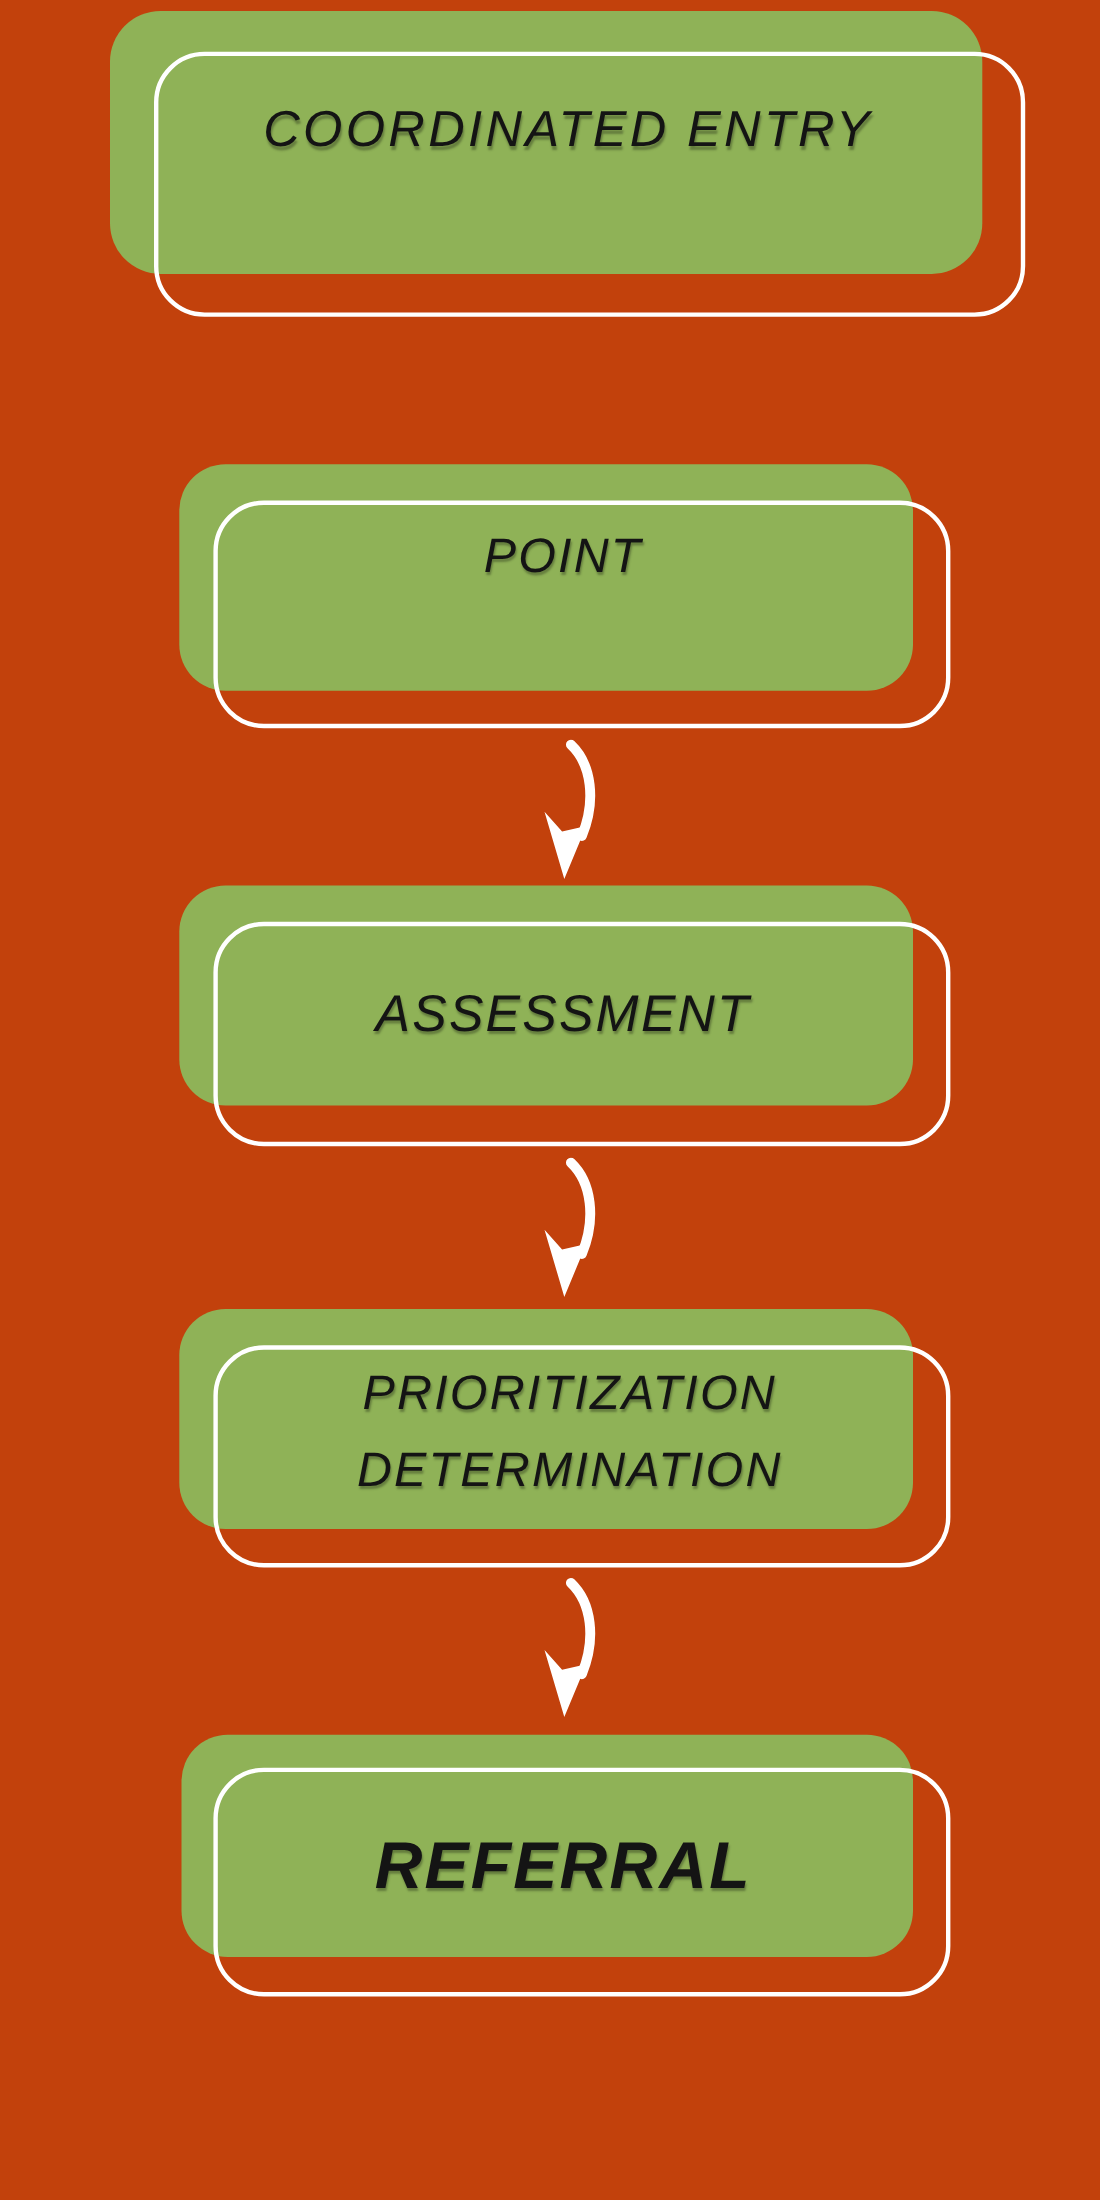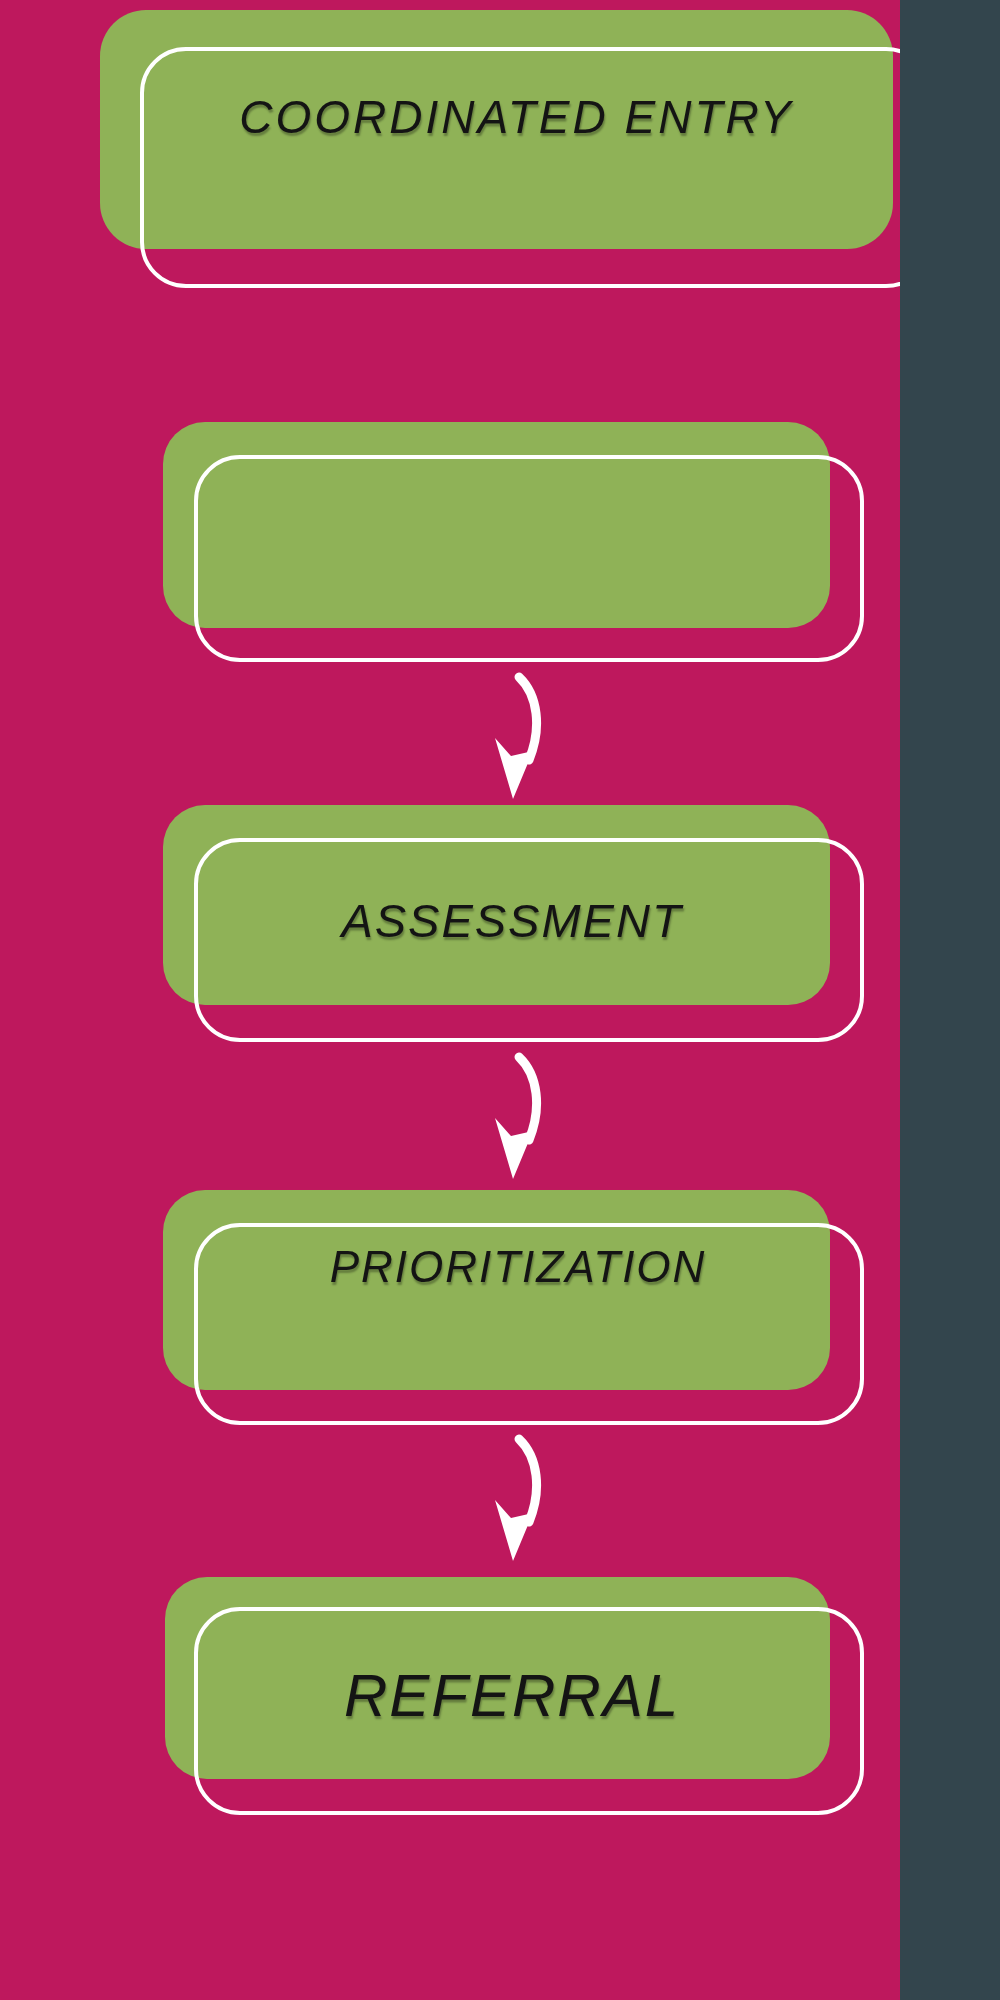--- a/index.html
+++ b/index.html
@@ -2,23 +2,23 @@
 <html><head>
 <meta charset="utf-8">
 <style>
   html, body { margin: 0; padding: 0; }
   body {
     font-family: "Liberation Sans", sans-serif;
     background: #33454d;
   }
   .canvas {
     position: relative;
-    width: 900px;
+    width: 1000px;
     height: 2000px;
-    background: #be185d;
+    background: #c2410c;
     overflow: hidden;
   }
   .fill, .outline, .label, .arrow { position: absolute; box-sizing: border-box; }
   .fill {
     background: #8FB257;
     border-radius: 46px;
   }
   .outline {
     border: 4px solid #FFFFFF;
     border-radius: 46px;
@@ -50,41 +50,42 @@
   .t3 { left: 194px; top: 887px;  width: 636px; font-size: 47px; line-height: 68px; }
 
   
   .g4 { left: 163px; top: 1190px; width: 667px; height: 200px; border-radius: 42px; }
   .o4 { left: 194px; top: 1223px; width: 670px; height: 202px; }
   .t4 { left: 194px; top: 1232px; width: 636px; font-size: 44px; line-height: 70px; padding-left: 12px; }
 
   
   .g5 { left: 165px; top: 1577px; width: 665px; height: 202px; border-radius: 42px; }
   .o5 { left: 194px; top: 1607px; width: 670px; height: 208px; }
-  .t5 { left: 194px; top: 1661px; width: 636px; font-size: 60px; line-height: 70px; }
+  .t5 { left: 194px; top: 1661px; width: 636px; font-size: 60px; line-height: 70px; font-weight: bold; }
 
   
   .a1 { left: 487px; top: 672px;  }
   .a2 { left: 487px; top: 1052px; }
   .a3 { left: 487px; top: 1434px; }
 </style>
 </head>
 <body>
 
 <div class="canvas">
 
   <div class="fill g1"></div>
   <div class="outline o1"></div>
   <div class="label t1">
     <span>COORDINATED ENTRY</span>
   </div>
 
   <div class="fill g2"></div>
   <div class="outline o2"></div>
   <div class="label t2">
+    <span>POINT</span>
   </div>
 
   <svg class="arrow a1" width="66" height="128" viewBox="0 0 66 128">
     <path d="M 32 5 C 51 23, 55 56, 42 88" fill="none" stroke="#FFFFFF" stroke-width="9" stroke-linecap="round"></path>
     <path d="M 26 127 L 8 66 L 24 84 L 46 79 Z" fill="#FFFFFF"></path>
   </svg>
 
   <div class="fill g3"></div>
   <div class="outline o3"></div>
   <div class="label t3">
@@ -93,20 +94,21 @@
 
   <svg class="arrow a2" width="66" height="128" viewBox="0 0 66 128">
     <path d="M 32 5 C 51 23, 55 56, 42 88" fill="none" stroke="#FFFFFF" stroke-width="9" stroke-linecap="round"></path>
     <path d="M 26 127 L 8 66 L 24 84 L 46 79 Z" fill="#FFFFFF"></path>
   </svg>
 
   <div class="fill g4"></div>
   <div class="outline o4"></div>
   <div class="label t4">
     <span>PRIORITIZATION</span>
+    <span>DETERMINATION</span>
   </div>
 
   <svg class="arrow a3" width="66" height="128" viewBox="0 0 66 128">
     <path d="M 32 5 C 51 23, 55 56, 42 88" fill="none" stroke="#FFFFFF" stroke-width="9" stroke-linecap="round"></path>
     <path d="M 26 127 L 8 66 L 24 84 L 46 79 Z" fill="#FFFFFF"></path>
   </svg>
 
   <div class="fill g5"></div>
   <div class="outline o5"></div>
   <div class="label t5">

